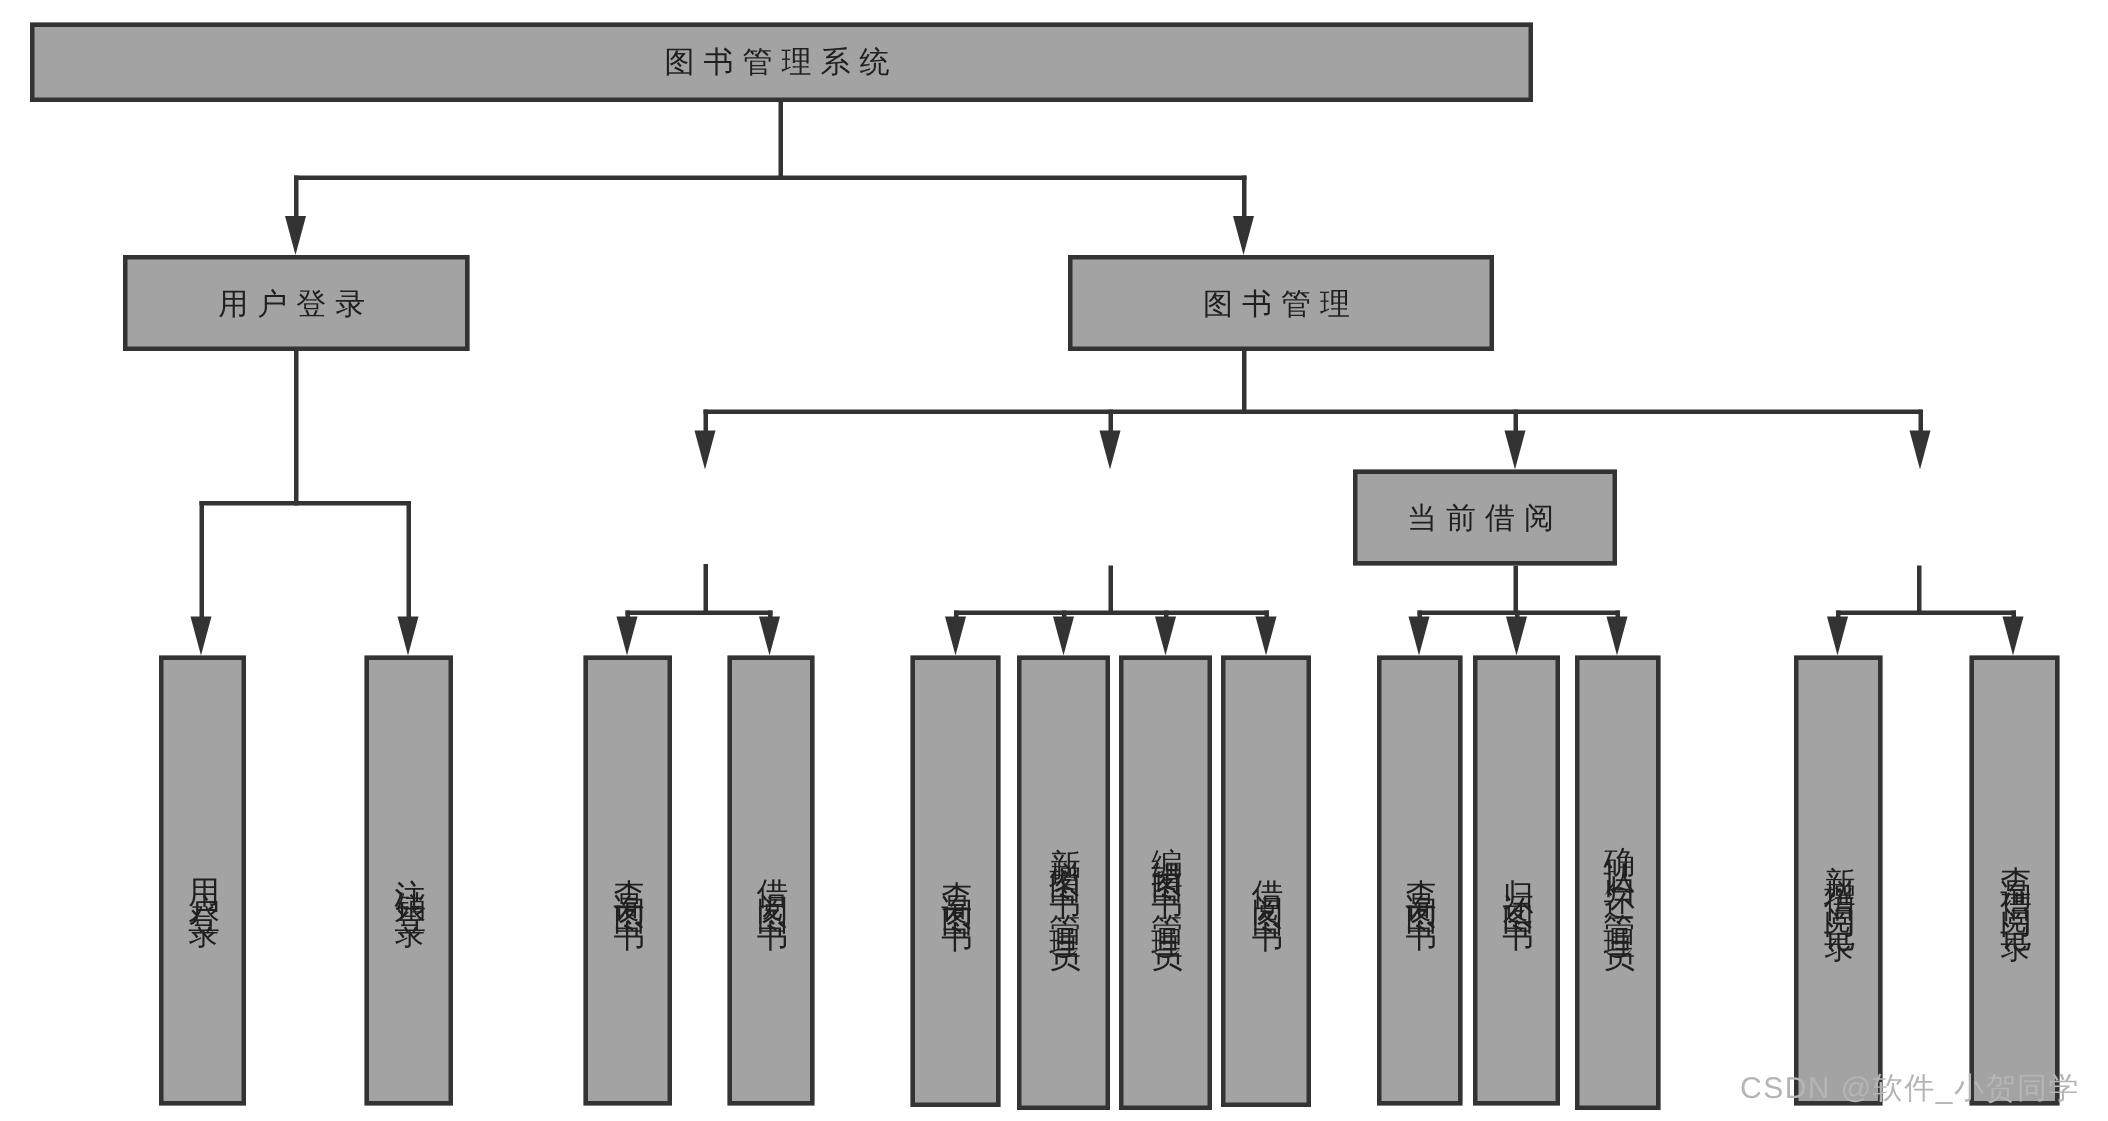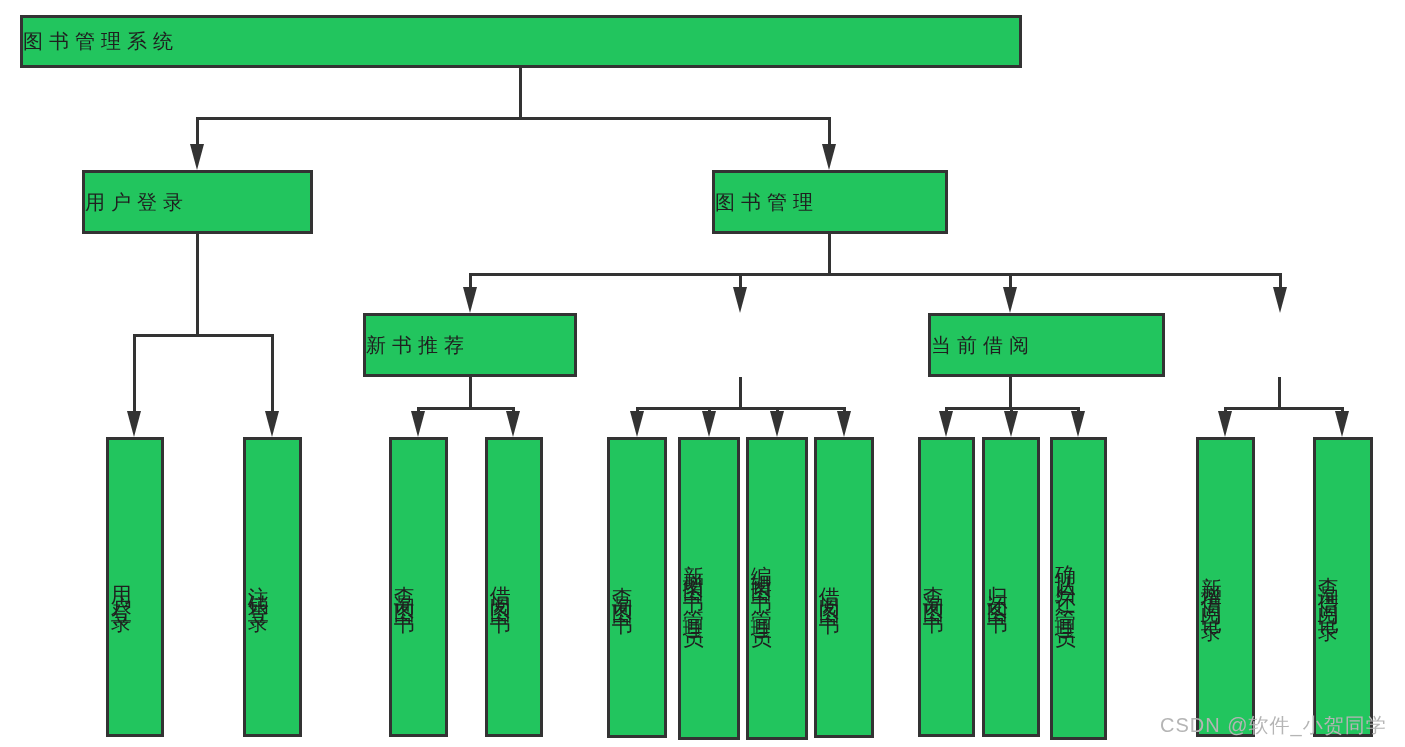--- a/index.html
+++ b/index.html
@@ -8,25 +8,25 @@
     position: relative;
     width: 1405px;
     height: 747px;
     background: #ffffff;
     overflow: hidden;
     font-family: "Liberation Sans", "DejaVu Sans", sans-serif;
     color: #1f1f1f;
   }
   .node {
     position: absolute;
-    background: #22c55e;
+    background: #a3a3a3;
     border: 3px solid #333333;
     display: flex;
     align-items: center;
-    justify-content: flex-start;
+    justify-content: center;
   }
   .lbl {
     font-size: 20px;
     letter-spacing: 6px;
     white-space: nowrap;
     color: #1f1f1f;
   }
   .vlbl {
     writing-mode: vertical-rl;
     text-orientation: mixed;
@@ -118,28 +118,25 @@
   <div class="ar" style="left:1218px;top:411px"></div>
   <div class="ar" style="left:1335px;top:411px"></div>
 
   <div class="node" style="left:20px;top:15px;width:1002px;height:53px">
     <span class="lbl">图书管理系统</span>
   </div>
 
   <div class="node" style="left:82px;top:170px;width:231px;height:64px">
     <span class="lbl">用户登录</span>
   </div>
-  <div class="node" style="left:712px;top:170px;width:236px;height:64px">
+  <div class="node" style="left:712px;top:170px;width:284px;height:64px">
     <span class="lbl">图书管理</span>
   </div>
 
-  <div class="node" style="left:363px;top:313px;width:214px;height:64px">
-    <span class="lbl">新书推荐</span>
-  </div>
-  <div class="node" style="left:928px;top:313px;width:237px;height:64px">
+  <div class="node" style="left:902px;top:313px;width:176px;height:64px">
     <span class="lbl">当前借阅</span>
   </div>
 
   <div class="node" style="left:106px;top:437px;width:58px;height:300px">
     <span class="vlbl">用户登录</span>
   </div>
   <div class="node" style="left:243px;top:437px;width:59px;height:300px">
     <span class="vlbl">注销登录</span>
   </div>
 

